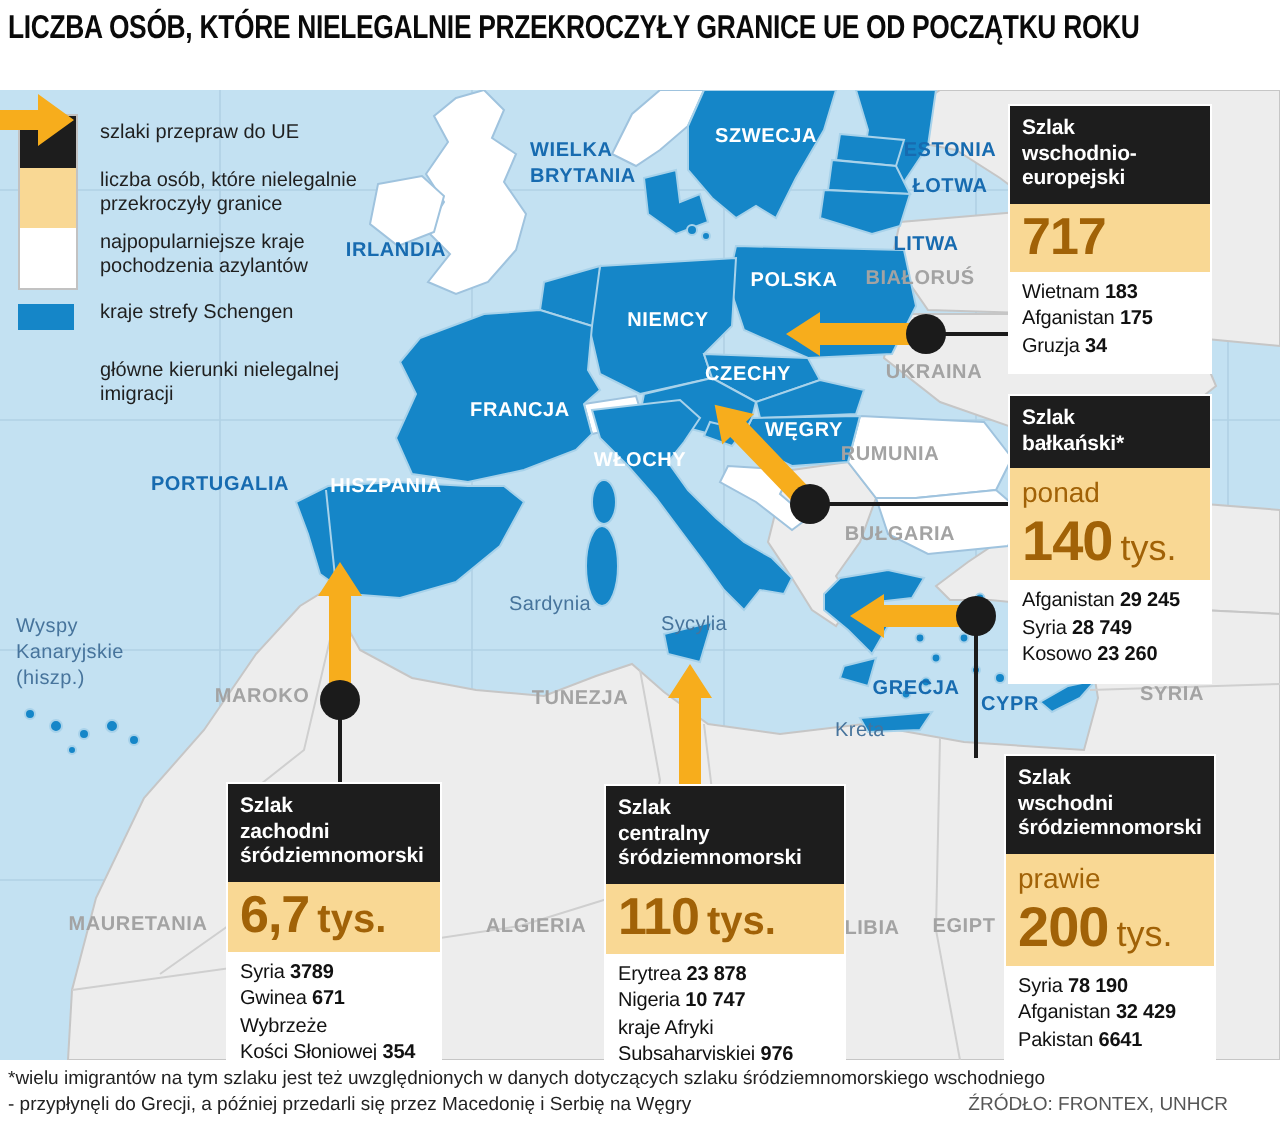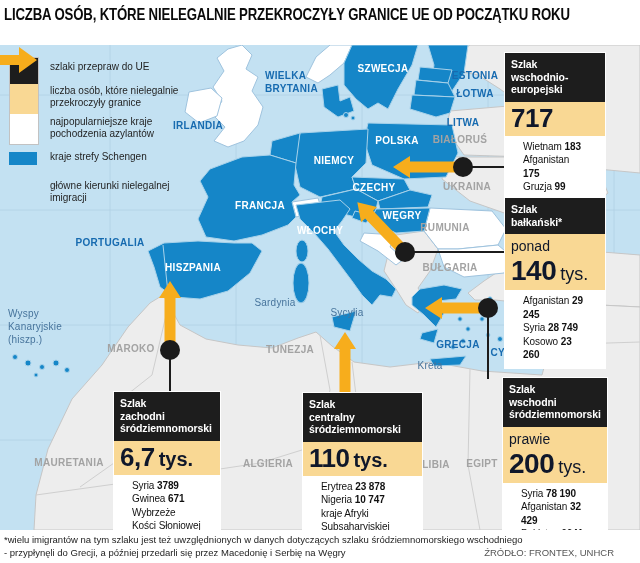--- a/index.html
+++ b/index.html
@@ -28,30 +28,30 @@
   .sw.white{height:30px;background:#ffffff;}
   .sw-schengen{position:absolute;left:9px;top:107px;width:28px;height:13px;background:#1586c8;}
   .sw-arrow{position:absolute;left:6px;top:130px;}
   .lg-item{position:absolute;left:50px;width:142px;font-size:10px;color:#1f1f1f;line-height:11.5px;}
   .lg1{top:16px;} .lg2{top:40px;} .lg3{top:71px;} .lg4{top:106px;} .lg5{top:135px;}
 
   
   .rbox{position:absolute;box-shadow:0 0 0 1px #fff;}
   .rb-head{background:#1d1d1d;color:#fff;font-weight:700;font-size:10.5px;line-height:12.5px;
            padding:5px 6px 6px;white-space:pre-line;letter-spacing:-.1px;}
-  .rb-amt{background:#f9d894;color:#0f172a;padding:2px 6px 4px;}
+  .rb-amt{background:#f9d894;color:#a16207;padding:2px 6px 4px;}
   .amt-prefix{font-weight:400;font-size:14px;line-height:20px;}
   .amt-prefix:empty{display:none;}
   .amt-main{display:flex;align-items:baseline;}
   .amt-num{font-weight:700;font-size:26px;line-height:28px;letter-spacing:-.5px;}
   .amt-suffix{font-weight:400;font-size:18px;margin-left:4px;}
   .amt-suffix:empty{display:none;}
   .big .amt-num{font-size:28px;line-height:30px;}
   .bold-suffix .amt-suffix{font-weight:700;font-size:20px;}
-  .rb-list{background:#ffffff;padding:4px 18px 6px;}
+  .rb-list{background:#ffffff;padding:4px 6px 6px;}
   .rb-row{font-size:10px;line-height:13.5px;color:#111;white-space:pre-line;letter-spacing:-.1px;}
   .rb-row b{font-weight:700;}
 
   
   .footer{position:absolute;left:0;top:530px;width:640px;height:33px;background:#fff;}
   .fn{position:absolute;left:4px;font-size:9.5px;color:#222;}
   .fn1{top:4px;text-align:center;} .fn2{top:17px;}
   .src{position:absolute;right:26px;top:17px;font-size:9.5px;color:#555;}
 </style>
 </head>
@@ -188,21 +188,21 @@
       </g>
     </svg>
 
     <div class="clabel w" style="left:383px;top:17px">SZWECJA</div>
     <div class="clabel w" style="left:397px;top:89px">POLSKA</div>
     <div class="clabel w" style="left:334px;top:109px">NIEMCY</div>
     <div class="clabel w" style="left:374px;top:136px">CZECHY</div>
     <div class="clabel w" style="left:402px;top:164px">WĘGRY</div>
     <div class="clabel w" style="left:260px;top:154px">FRANCJA</div>
     <div class="clabel w" style="left:320px;top:179px">WŁOCHY</div>
-    <div class="clabel w" style="left:193px;top:216px">HISZPANIA</div>
+    <div class="clabel w" style="left:193px;top:192px">HISZPANIA</div>
     <div class="clabel b left" style="left:265px;top:24px">WIELKA
 BRYTANIA</div>
     <div class="clabel b" style="left:198px;top:74px">IRLANDIA</div>
     <div class="clabel b" style="left:475px;top:24px">ESTONIA</div>
     <div class="clabel b" style="left:475px;top:42px">ŁOTWA</div>
     <div class="clabel b" style="left:463px;top:71px">LITWA</div>
     <div class="clabel b" style="left:110px;top:191px">PORTUGALIA</div>
     <div class="clabel b" style="left:458px;top:293px">GRECJA</div>
     <div class="clabel b" style="left:505px;top:301px">CYPR</div>
     <div class="clabel g" style="left:460px;top:88px">BIAŁORUŚ</div>
@@ -246,21 +246,21 @@
 europejski</div>
       <div class="rb-amt">
 
         <div class="amt-main">
             <span class="amt-num">717</span>
           </div>
       </div>
       <div class="rb-list">
         <div class="rb-row"><span>Wietnam</span> <b>183</b></div>
         <div class="rb-row"><span>Afganistan</span> <b>175</b></div>
-        <div class="rb-row"><span>Gruzja</span> <b>99</b></div>
+        <div class="rb-row"><span>Gruzja</span> <b>34</b></div>
       </div>
     </div>
 
     <div class="rbox big" style="left:505px;top:153px;width:100px">
       <div class="rb-head">Szlak
 bałkański*</div>
       <div class="rb-amt">
         <div class="amt-prefix">ponad</div>
         <div class="amt-main">
             <span class="amt-num">140</span>

